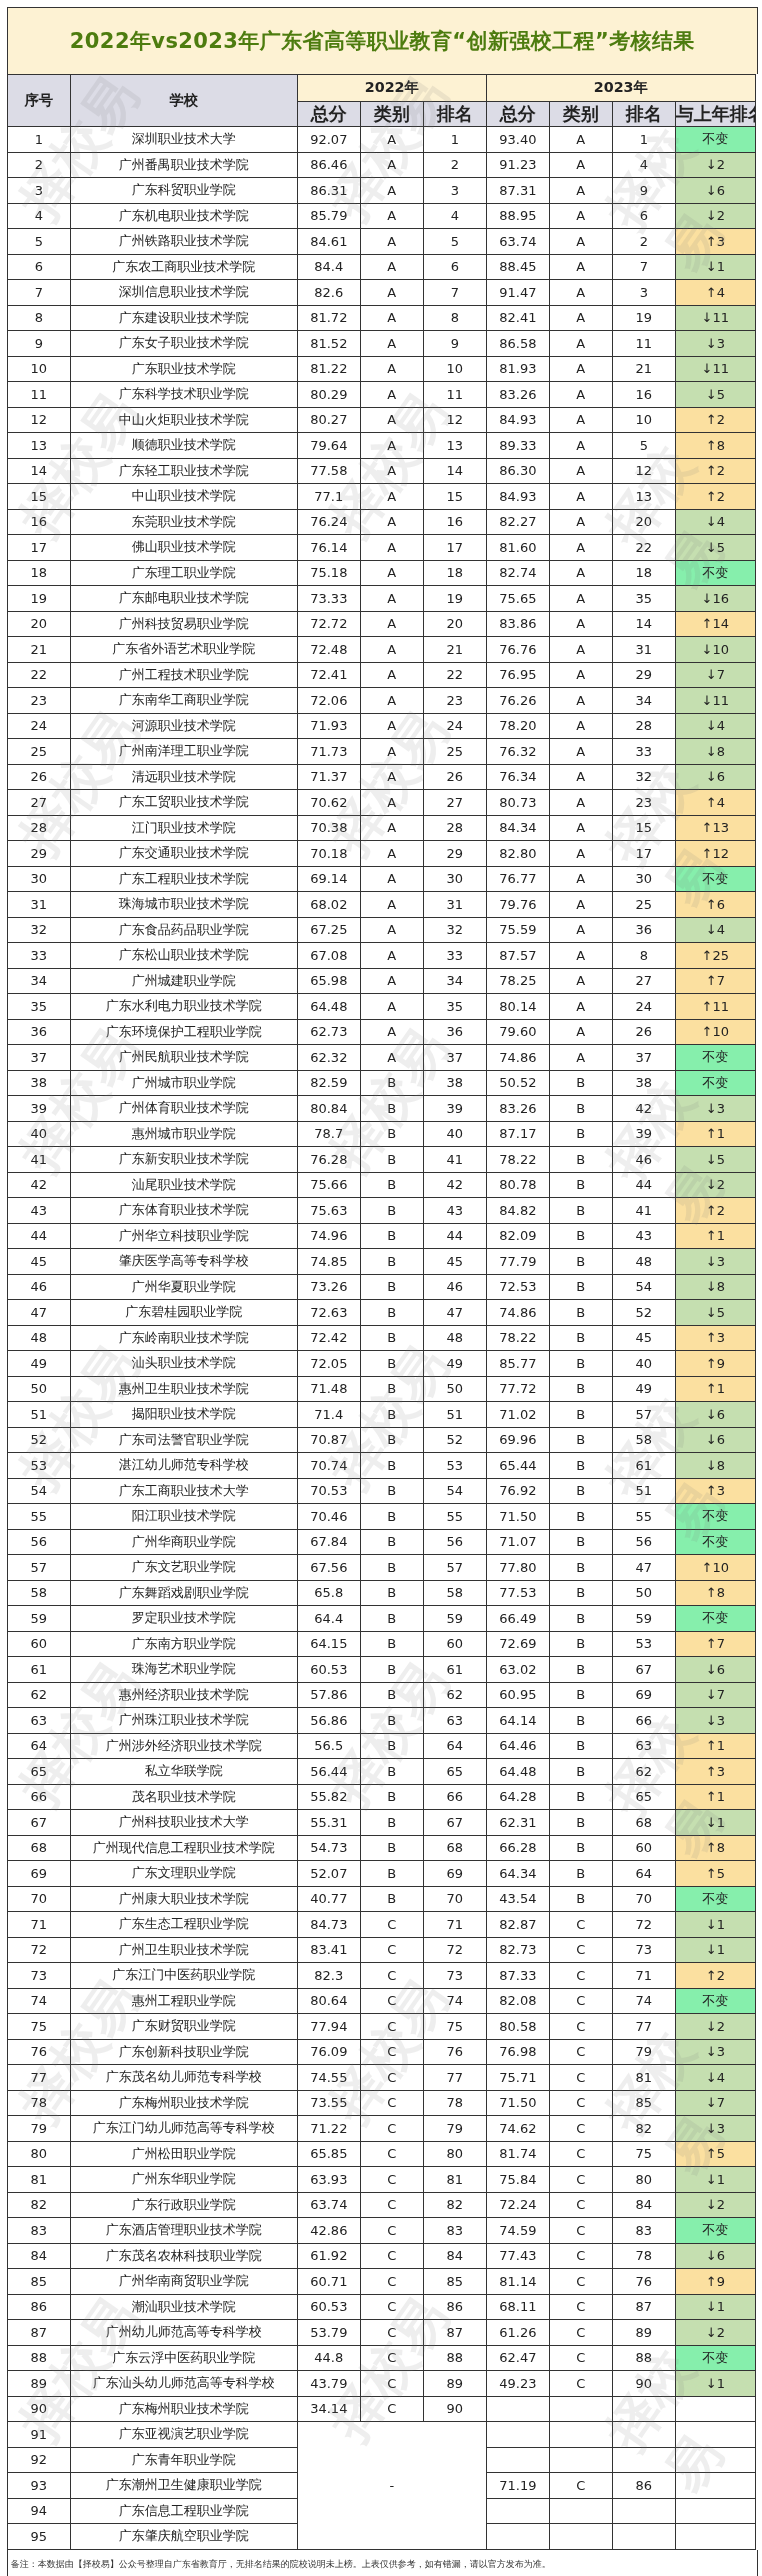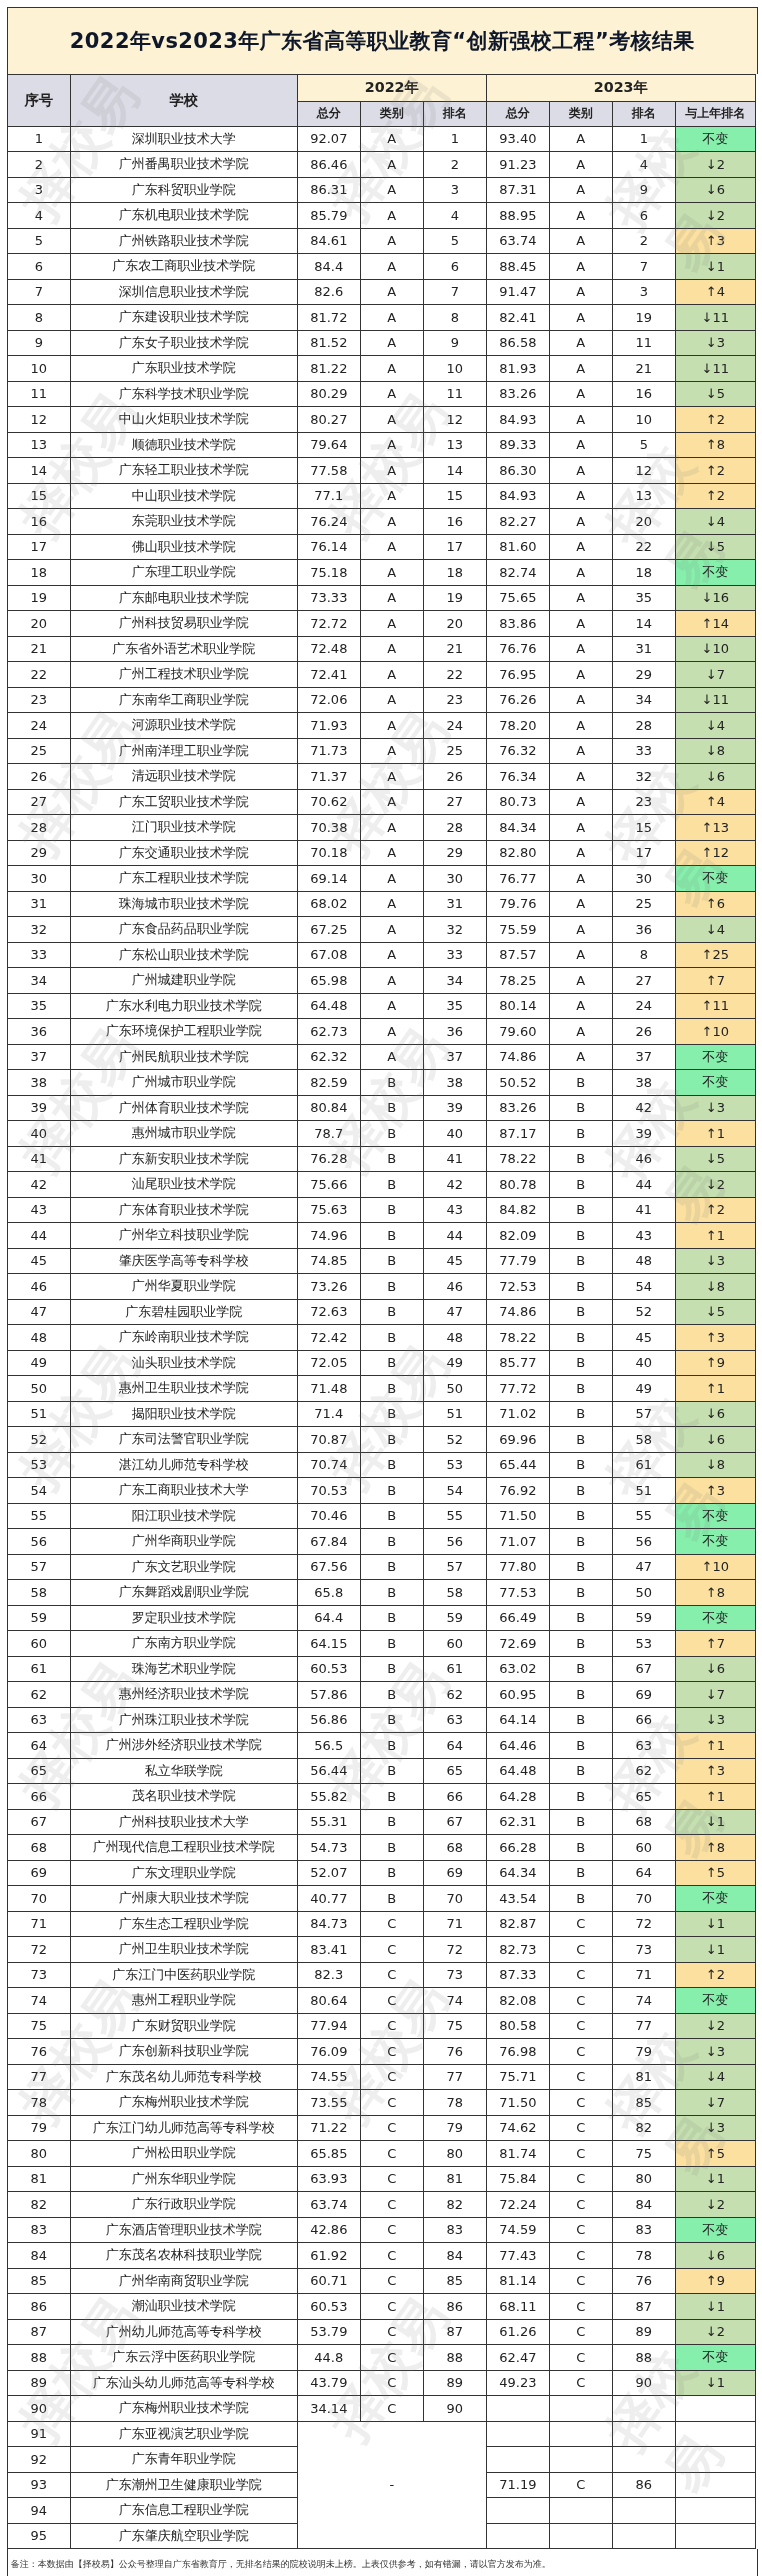--- a/index.html
+++ b/index.html
@@ -1,25 +1,25 @@
 <!DOCTYPE html>
 <html style="font-size:12px"><head>
 <meta charset="utf-8">
 <style>
   html,body{margin:0;padding:0;background:#ffffff;}
   body{width:763px;height:2576px;position:relative;overflow:hidden;font-family:"DejaVu Sans","Liberation Sans",sans-serif;color:#222;}
   .sheet{position:absolute;left:6.8px;top:6.8px;width:751px;}
-  .title{height:66px;background:#fdf2d3;border:0.8px solid #333;border-bottom:none;display:flex;align-items:center;justify-content:center;font-weight:bold;font-size:21px;letter-spacing:0.4px;color:#0f172a;}
+  .title{height:66px;background:#fdf2d3;border:0.8px solid #333;border-bottom:none;display:flex;align-items:center;justify-content:center;font-weight:bold;font-size:21px;letter-spacing:0.4px;color:#4d7c0f;}
   table{border-collapse:collapse;width:655px;table-layout:fixed;}
   td,th{border:0.8px solid #333;text-align:center;vertical-align:middle;padding:0;font-size:13px;font-weight:normal;overflow:hidden;white-space:nowrap;}
   th{font-weight:bold;}
   .h-gray{background:#dcdce6;}
   .h-cream{background:#fdf2d3;margin-top:36px;}
   tr.hdr1 th{height:26.4px;font-size:14.3px;}
-  tr.hdr2 th{height:23.4px;font-size:12px;}
+  tr.hdr2 th{height:23.4px;font-size:18px;}
   tr.row td{height:24.5px;}
   td.school{font-size:13px;}
   td.chg-up{background:#fbe0a0;}
   td.chg-down{background:#c5dfb0;}
   td.chg-same{background:#86efac;}
   td.merged-dash{background:#fff;}
   .footer{border:0.8px solid #333;border-top:none;height:30px;display:flex;align-items:center;padding-left:3px;font-size:9px;color:#333;}
   .wm{position:absolute;pointer-events:none;color:rgba(120,120,120,0.13);font-size:53px;font-weight:bold;transform:rotate(-55deg);}
 </style>
 </head>

